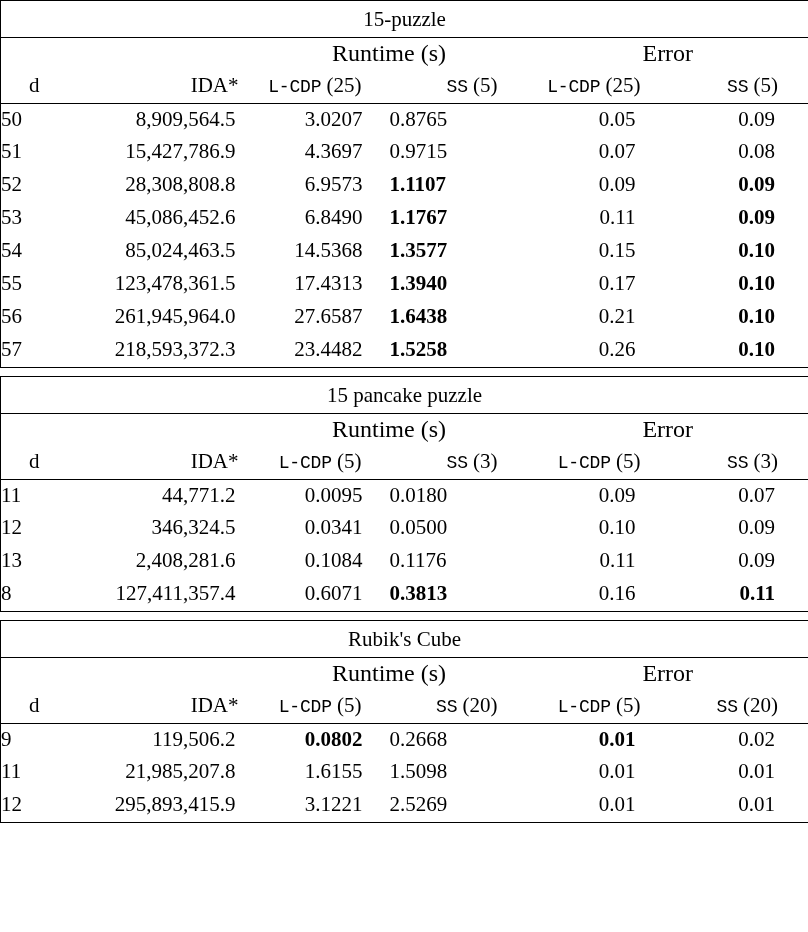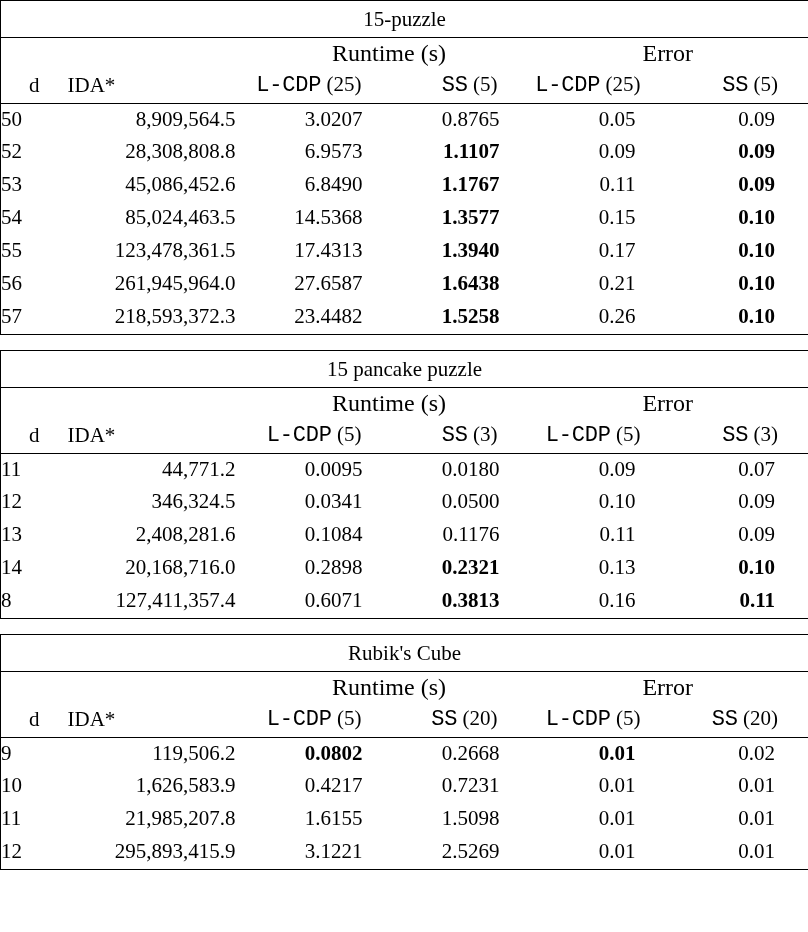--- a/index.html
+++ b/index.html
@@ -24,21 +24,21 @@
   }
 
   .tbl {
     width: 808px;
     border-collapse: collapse;
     table-layout: fixed;
     border: 1.6px solid #000;
     box-sizing: border-box;
   }
   .tbl + .tbl {
-    margin-top: 15px;
+    margin-top: 8px;
   }
 
   .tbl td,
   .tbl th {
     border: 0;
     padding: 0;
     font-weight: normal;
     vertical-align: middle;
     box-sizing: border-box;
   }
@@ -75,43 +75,43 @@
     padding-bottom: 2px;
   }
 
   
   .sub-head {
     font-size: 21px;
     height: 36px;
     line-height: 1;
     padding-bottom: 4px;
   }
-  .sub-head.right { text-align: left; padding-right: 12px; }
+  .sub-head.right { text-align: right; padding-right: 12px; }
   .sub-head.num   { text-align: right; padding-right: 28px; }
   .sub-head.num2  { text-align: right; padding-right: 30px; }
   .sub-head.dcol  { text-align: center; padding-right: 0; }
 
   .mono {
     font-family: "Liberation Mono", "DejaVu Sans Mono", monospace;
-    font-size: 22px;
+    font-size: 18px;
     letter-spacing: -0.2px;
     text-align: right;
   }
 
   
   .tbl td.data {
     font-size: 21px;
     height: 33px;
     line-height: 1;
     padding-bottom: 3px;
   }
   td.d-col   { text-align: left; }
   td.ida-col { text-align: right; padding-right: 15px; }
   td.n1      { text-align: right; padding-right: 27px; }
-  td.n2      { text-align: right; padding-right: 28px; }
+  td.n2      { padding-right: 28px; }
   td.n3      { text-align: right; padding-right: 33px; }
   td.n4      { text-align: right; padding-right: 33px; }
   td.bold    { font-weight: bold; font-family: Liberation Serif, serif; }
 
   .first-data td { padding-top: 2px; }
 </style>
 </head>
 <body>
 
 <div class="page" id="page">
@@ -142,20 +142,28 @@
           <td class="sub-head num"><span class="mono">L-CDP</span> <span>(25)</span></td>
           <td class="sub-head num2"><span class="mono">SS</span> <span>(5)</span></td>
         </tr>
         <tr class="first-data">
           <td class="data d-col vr-right">50</td>
           <td class="data ida-col vr-right">8,909,564.5</td>
           <td class="data n1">3.0207</td>
           <td class="data n2 vr-right">0.8765</td>
           <td class="data n3">0.05</td>
           <td class="data n4">0.09</td>
+        </tr>
+        <tr>
+          <td class="data d-col vr-right">51</td>
+          <td class="data ida-col vr-right">15,427,786.9</td>
+          <td class="data n1">4.3697</td>
+          <td class="data n2 vr-right">0.9715</td>
+          <td class="data n3">0.07</td>
+          <td class="data n4">0.08</td>
         </tr>
         <tr>
           <td class="data d-col vr-right">52</td>
           <td class="data ida-col vr-right">28,308,808.8</td>
           <td class="data n1">6.9573</td>
           <td class="data n2 vr-right bold">1.1107</td>
           <td class="data n3">0.09</td>
           <td class="data n4 bold">0.09</td>
         </tr>
         <tr>
@@ -245,28 +253,20 @@
         </tr>
         <tr>
           <td class="data d-col vr-right">13</td>
           <td class="data ida-col vr-right">2,408,281.6</td>
           <td class="data n1">0.1084</td>
           <td class="data n2 vr-right">0.1176</td>
           <td class="data n3">0.11</td>
           <td class="data n4">0.09</td>
         </tr>
         <tr>
-          <td class="data d-col vr-right">14</td>
-          <td class="data ida-col vr-right">20,168,716.0</td>
-          <td class="data n1">0.2898</td>
-          <td class="data n2 vr-right bold">0.2321</td>
-          <td class="data n3">0.13</td>
-          <td class="data n4 bold">0.10</td>
-        </tr>
-        <tr>
           <td class="data d-col vr-right">8</td>
           <td class="data ida-col vr-right">127,411,357.4</td>
           <td class="data n1">0.6071</td>
           <td class="data n2 vr-right bold">0.3813</td>
           <td class="data n3">0.16</td>
           <td class="data n4 bold">0.11</td>
         </tr>
       </tbody>
     </table>
     <table class="tbl">
@@ -298,28 +298,20 @@
         </tr>
         <tr class="first-data">
           <td class="data d-col vr-right">9</td>
           <td class="data ida-col vr-right">119,506.2</td>
           <td class="data n1 bold">0.0802</td>
           <td class="data n2 vr-right">0.2668</td>
           <td class="data n3 bold">0.01</td>
           <td class="data n4">0.02</td>
         </tr>
         <tr>
-          <td class="data d-col vr-right">10</td>
-          <td class="data ida-col vr-right">1,626,583.9</td>
-          <td class="data n1">0.4217</td>
-          <td class="data n2 vr-right">0.7231</td>
-          <td class="data n3">0.01</td>
-          <td class="data n4">0.01</td>
-        </tr>
-        <tr>
           <td class="data d-col vr-right">11</td>
           <td class="data ida-col vr-right">21,985,207.8</td>
           <td class="data n1">1.6155</td>
           <td class="data n2 vr-right">1.5098</td>
           <td class="data n3">0.01</td>
           <td class="data n4">0.01</td>
         </tr>
         <tr>
           <td class="data d-col vr-right">12</td>
           <td class="data ida-col vr-right">295,893,415.9</td>

